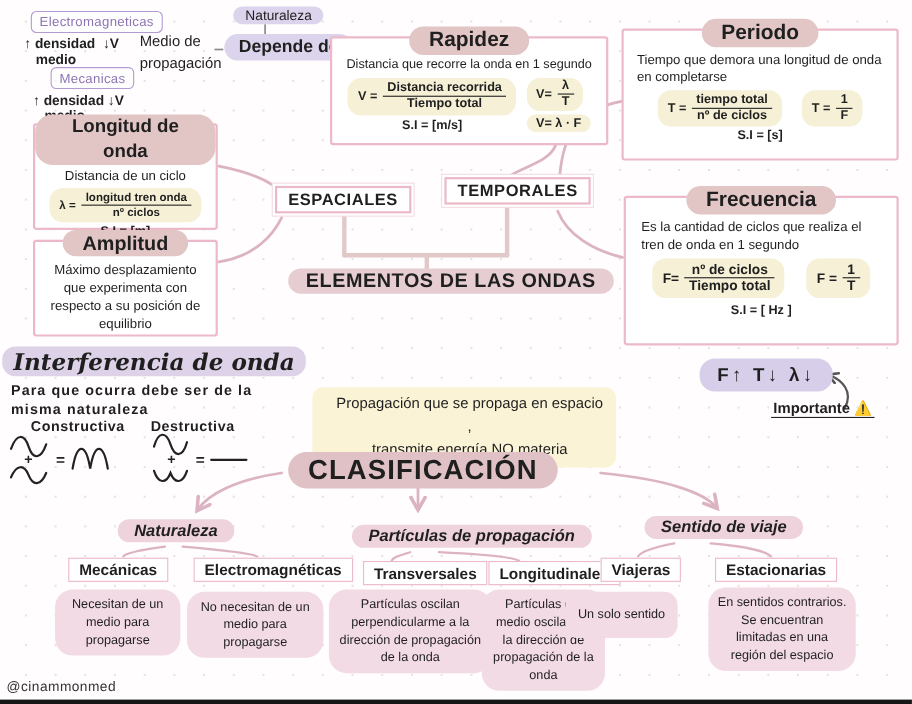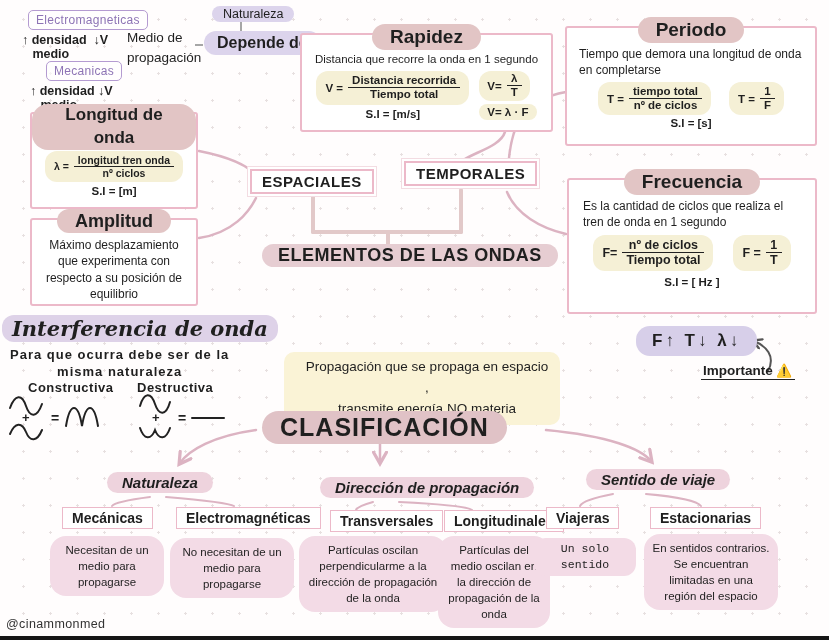--- a/index.html
+++ b/index.html
@@ -43,21 +43,21 @@
   .clasif{position:absolute;background:#e0c2c6;border-radius:18px;padding:2px 18px;font-weight:bold;font-size:25px;letter-spacing:1px;}
   .branch-pill{position:absolute;background:#eed3dd;border-radius:15px;padding:2px 15px;font-weight:bold;font-style:italic;font-size:15px;}
   .child-box{position:absolute;background:#fff;border:1.5px solid var(--pink-border);padding:2px 9px;font-weight:bold;font-size:14px;text-align:center;}
   .blob{position:absolute;background:var(--blob);border-radius:16px;font-size:11.5px;line-height:1.4;text-align:center;padding:6px 8px;}
   .fpill{position:absolute;background:#d7cfe9;border-radius:14px;padding:5px 16px;font-weight:bold;font-size:17px;letter-spacing:3px;}
   .importante{position:absolute;font-size:13.5px;font-weight:bold;border-bottom:1.6px solid #222;padding:0 2px 1px 2px;}
   .warn{color:#f2b10e;font-size:13px;}
   .watermark{position:absolute;font-size:12.5px;color:#333;letter-spacing:.4px;}
   .bottom-bar{position:absolute;left:0;bottom:0;width:100%;height:4px;background:#161616;}
   .wave-label{position:absolute;font-size:13px;font-weight:bold;letter-spacing:.5px;}
-  .interf-desc{position:absolute;font-size:13px;font-weight:bold;letter-spacing:1px;line-height:1.3;text-align:center;}
+  .interf-desc{position:absolute;font-size:13px;font-weight:bold;letter-spacing:1px;line-height:1.3;}
 </style>
 </head>
 <body>
 
 <div class="canvas">
 
   <svg class="wires" width="829" height="640" viewBox="0 0 829 640">
     <defs>
       <marker id="ahp" viewBox="0 0 10 10" refX="7" refY="5" markerWidth="6.5" markerHeight="6.5" orient="auto-start-reverse">
         <path d="M1 1 L8 5 L1 9" fill="none" stroke="#dcb3c2" stroke-width="2" stroke-linecap="round"></path>
@@ -156,20 +156,21 @@
             <span class="num">1</span>
             <span class="den">F</span>
           </span>
       </span>
     </div>
     <div class="si" style="margin-top:2px;">S.I = [s]</div>
   </div>
 
   <div class="node-box" style="left:30px;top:112px;width:168px;height:97px;">
     <div style="margin-top:-10px;"><span class="title-pill" style="font-size:17px;padding:0 12px;">Longitud de onda</span></div>
+    <div class="box-desc" style="font-size:12px;">Distancia de un ciclo</div>
     <span class="formula" style="font-size:10.5px;margin-top:1px;">
       <span>λ =</span>
       <span class="frac">
           <span class="num">longitud tren onda</span>
           <span class="den">nº ciclos</span>
         </span>
     </span>
     <div class="si" style="margin-top:3px;">S.I = [m]</div>
   </div>
 
@@ -238,33 +239,33 @@
     <text x="48" y="33" font-size="14" font-weight="bold" fill="#222">=</text>
   </svg>
 
   <div class="fpill" style="left:636px;top:326px;">F↑ T↓ λ↓</div>
   <div class="importante" style="left:701px;top:363px;">
     <span>Importante</span>
     <span class="warn">⚠️</span>
   </div>
 
   <div class="branch-pill" style="left:107px;top:472px;">Naturaleza</div>
-  <div class="branch-pill" style="left:320px;top:477px;">Dirección de propagación</div>
+  <div class="branch-pill" style="left:320px;top:477px;">Partículas de propagación</div>
   <div class="branch-pill" style="left:586px;top:469px;">Sentido de viaje</div>
 
   <div class="child-box" style="left:62px;top:507px;">Mecánicas</div>
   <div class="child-box" style="left:176px;top:507px;">Electromagnéticas</div>
   <div class="child-box" style="left:330px;top:510px;">Transversales</div>
   <div class="child-box" style="left:444px;top:510px;">Longitudinales</div>
   <div class="child-box" style="left:546px;top:507px;">Viajeras</div>
   <div class="child-box" style="left:650px;top:507px;">Estacionarias</div>
 
   <div class="blob" style="left:50px;top:536px;width:114px;">Necesitan de un medio para propagarse</div>
   <div class="blob" style="left:170px;top:538px;width:124px;">No necesitan de un medio para propagarse</div>
   <div class="blob" style="left:299px;top:536px;width:148px;">Partículas oscilan perpendicularme a la dirección de propagación de la onda</div>
   <div class="blob" style="left:438px;top:536px;width:112px;">Partículas del medio oscilan en la dirección de propagación de la onda</div>
-  <div class="blob" style="left:534px;top:538px;width:102px;padding:3px 6px;border-radius:12px;font-family:Liberation Mono, monospace;">Un solo sentido</div>
+  <div class="blob" style="left:514px;top:538px;width:102px;padding:13px 6px;border-radius:12px;">Un solo sentido</div>
   <div class="blob" style="left:644px;top:534px;width:134px;">En sentidos contrarios. Se encuentran limitadas en una región del espacio</div>
 
   <div class="watermark" style="left:6px;top:617px;">@cinammonmed</div>
   <div class="bottom-bar"></div>
 
 </div>
 
 </body></html>

